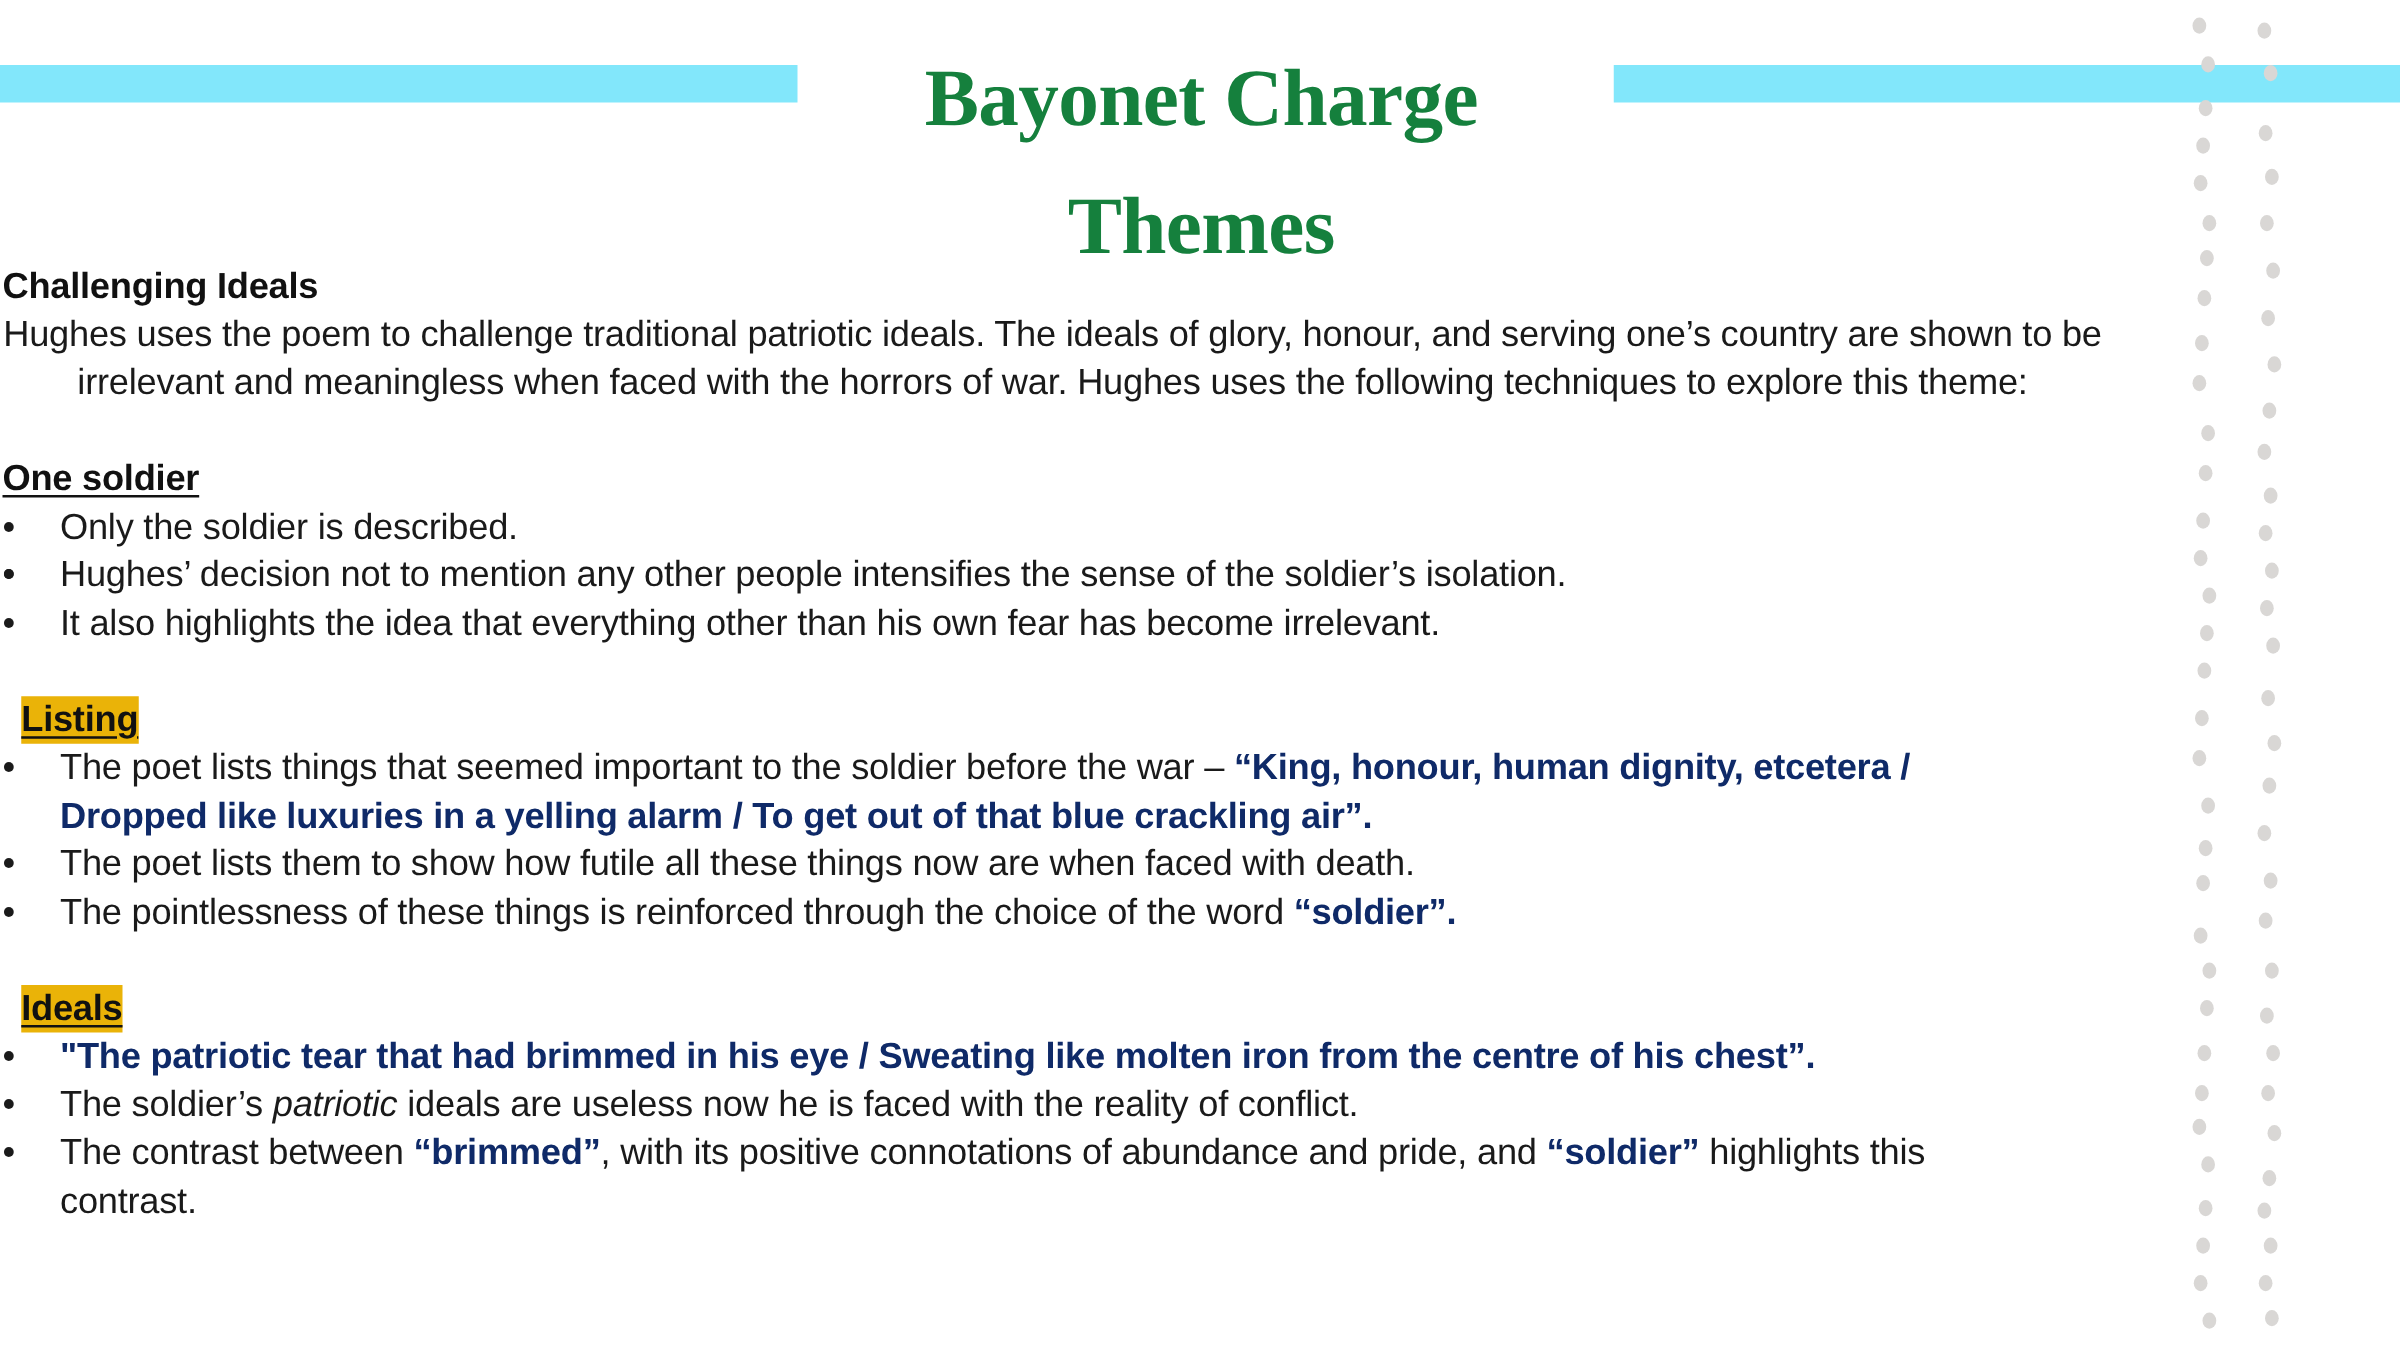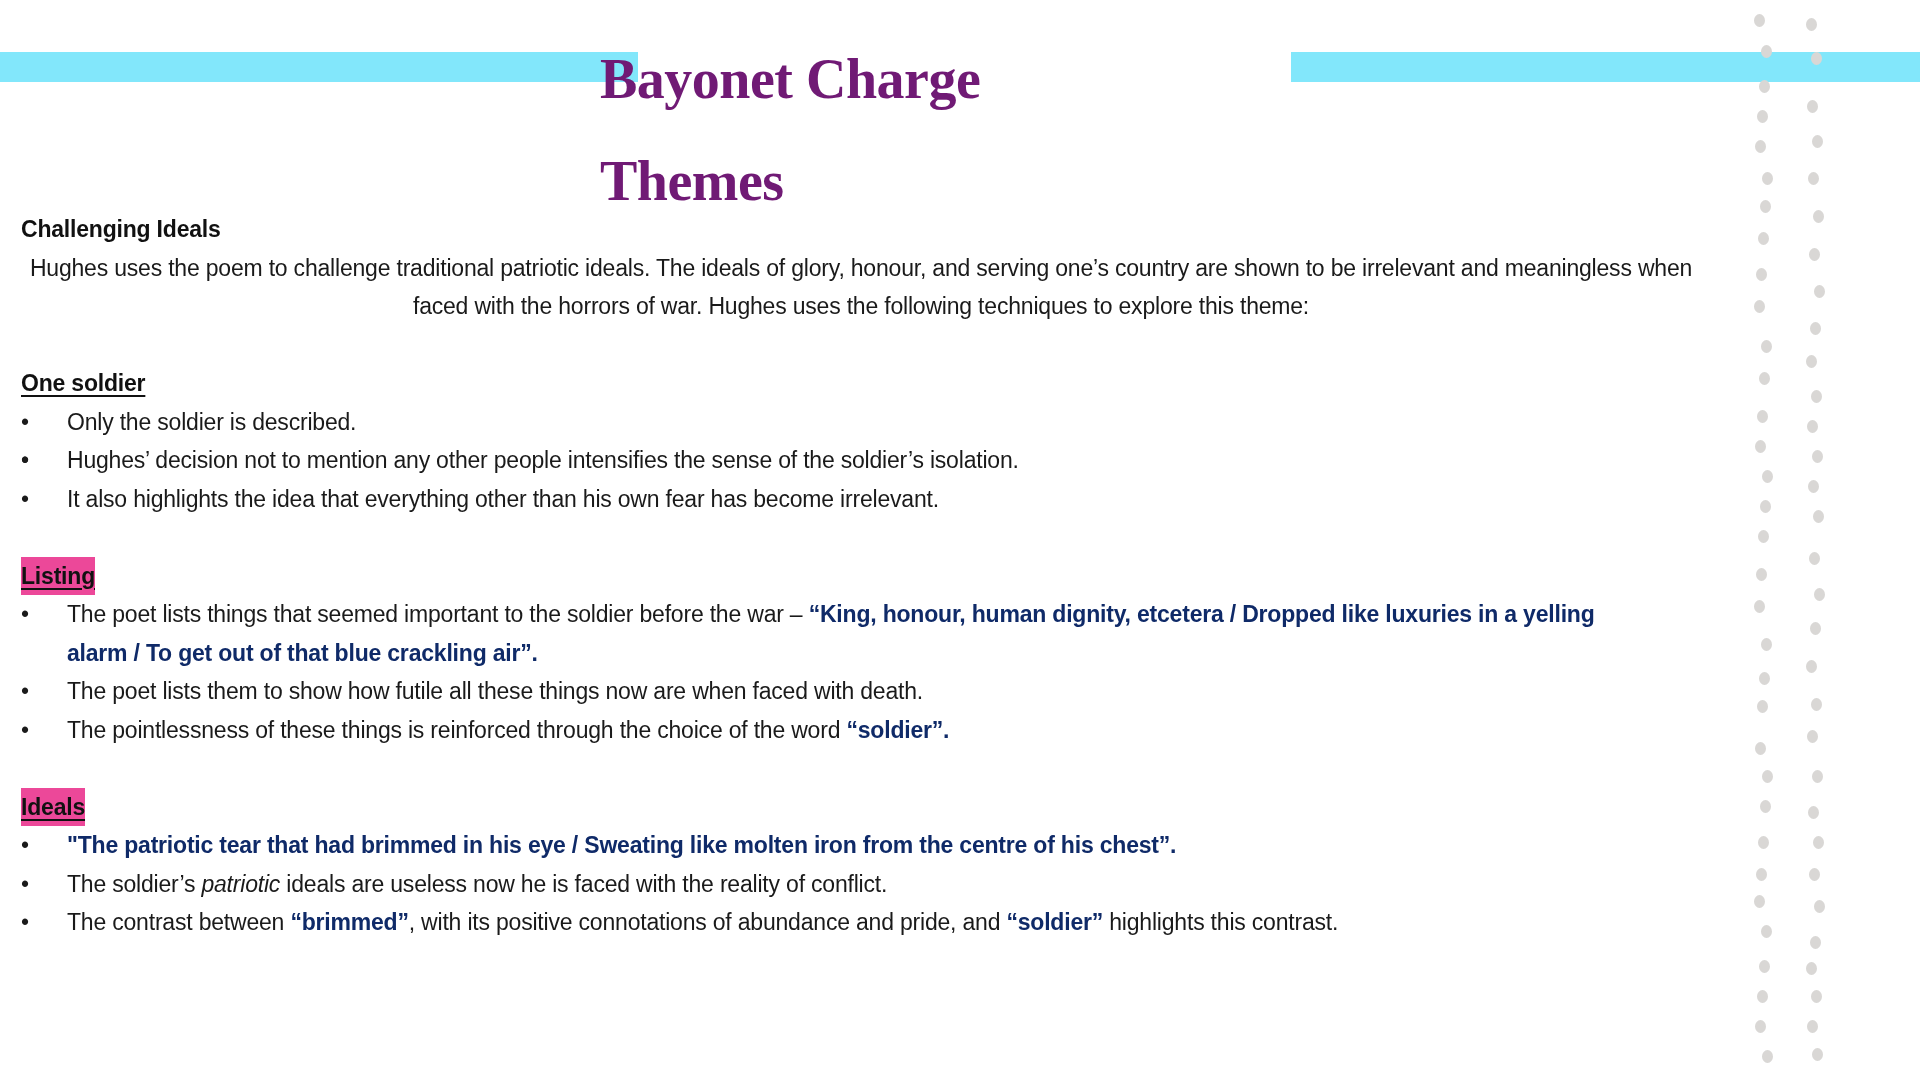--- a/index.html
+++ b/index.html
@@ -9,36 +9,37 @@
       font-family: "Liberation Sans", "DejaVu Sans", sans-serif;
       color: #1a1a1a;
     }
     .stripe {
       position: absolute; top: 52px; height: 30px; background: #82e7fb;
     }
     .stripe.left { left: 0; width: 638px; }
     .stripe.right { left: 1291px; right: 0; }
     .title {
       position: absolute; left: 600px; width: 722px; top: 28px;
+      text-align: center;
       font-family: "Liberation Serif", "DejaVu Serif", serif;
-      font-weight: bold; font-size: 56px; line-height: 102px;
-      color: #701a75; letter-spacing: -0.5px;
+      font-weight: bold; font-size: 65px; line-height: 102px;
+      color: #15803d; letter-spacing: -0.5px;
     }
     .dots { position: absolute; left: 1740px; top: 0; width: 120px; height: 1080px; }
     .dot { position: absolute; width: 11px; height: 13px; border-radius: 50%; background: #d9d7d5; }
 
     .content {
-      position: absolute; left: 21px; top: 210px; width: 1700px;
-      font-size: 23px; line-height: 38.5px; letter-spacing: -0.2px;
+      position: absolute; left: 2px; top: 210px; width: 1700px;
+      font-size: 29px; line-height: 38.5px; letter-spacing: -0.2px;
     }
     .section-head {
       font-weight: bold; color: #111;
     }
     .underline { text-decoration: underline; text-decoration-thickness: 2px; text-underline-offset: 4px; }
-    .hl { background: #ec4899; }
+    .hl { background: #eab308; margin-left: 15px; }
     .para { margin: 0; text-align: center; }
     .spacer { height: 38.5px; }
     ul { list-style: none; margin: 0; padding: 0; }
     li { position: relative; padding-left: 46px; }
     li .bullet { position: absolute; left: 0; top: 0; width: 20px; }
     .q { font-weight: bold; color: #0f2a68; }
     .it { font-style: italic; }
   </style>
 </head>
 <body>

